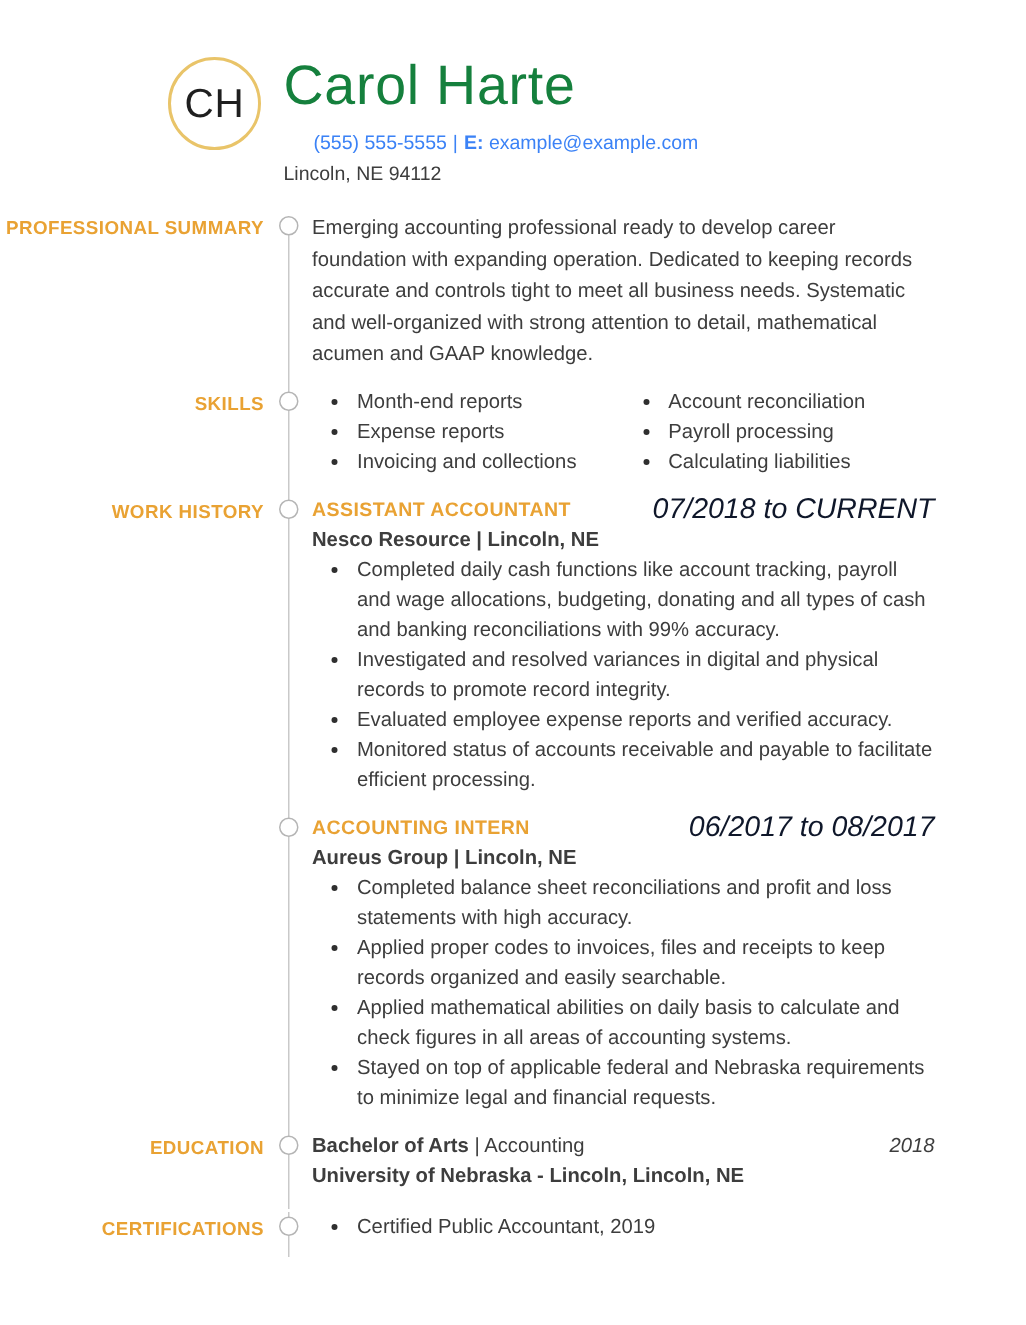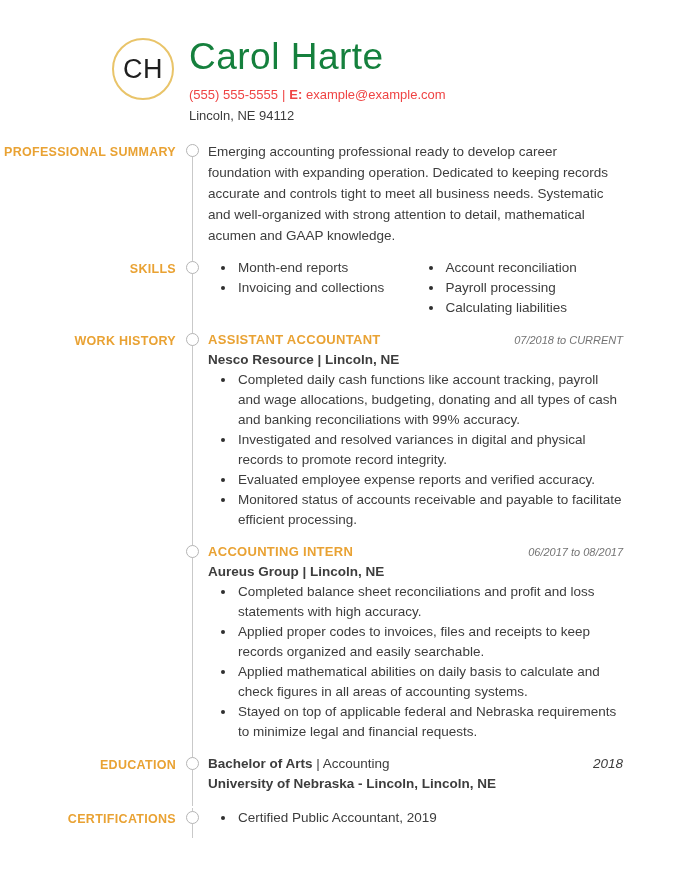--- a/index.html
+++ b/index.html
@@ -41,21 +41,22 @@
     font-size: 37px;
     font-weight: 400;
     color: #15803d;
     line-height: 42px;
     letter-spacing: 0.5px;
   }
   .contact-line {
     margin-top: 7px;
     font-size: 13px;
     line-height: 19px;
-    color: #ef4444;
+    color: #3b82f6;
+    margin-left: 20px;
   }
   .contact-line .sep { padding: 0 4px; }
   .contact-line .email-label { font-weight: bold; }
   .address {
     font-size: 13px;
     line-height: 19px;
     color: #3d3d3d;
     margin-top: 2px;
   }
 
@@ -122,21 +123,21 @@
 
   
   .job-header { display: flex; justify-content: space-between; align-items: flex-end; }
   .job-title {
     color: #e9a233;
     font-weight: bold;
     font-size: 13px;
     line-height: 20px;
     letter-spacing: 0.3px;
   }
-  .job-dates { font-style: italic; font-size: 11px; line-height: 20px; color: #737373; }
+  .job-dates { font-style: italic; font-size: 19px; line-height: 20px; color: #0f172a; }
   .employer { font-weight: bold; font-size: 13.5px; line-height: 20px; }
 
   
   .edu-line1 { display: flex; justify-content: space-between; align-items: baseline; }
   .edu-degree { font-weight: bold; }
   .edu-date { font-style: italic; }
   .edu-school { font-weight: bold; }
 </style>
 </head>
 <body>
@@ -171,20 +172,21 @@
 
     <div class="section">
       <div class="section-label">SKILLS</div>
       <div class="node">
         <div class="tl-circle"></div>
       </div>
       <div class="content">
         <div class="skills-columns">
           <ul class="bullets">
             <li>Month-end reports</li>
+            <li>Expense reports</li>
             <li>Invoicing and collections</li>
           </ul>
           <ul class="bullets">
             <li>Account reconciliation</li>
             <li>Payroll processing</li>
             <li>Calculating liabilities</li>
           </ul>
         </div>
       </div>
     </div>

